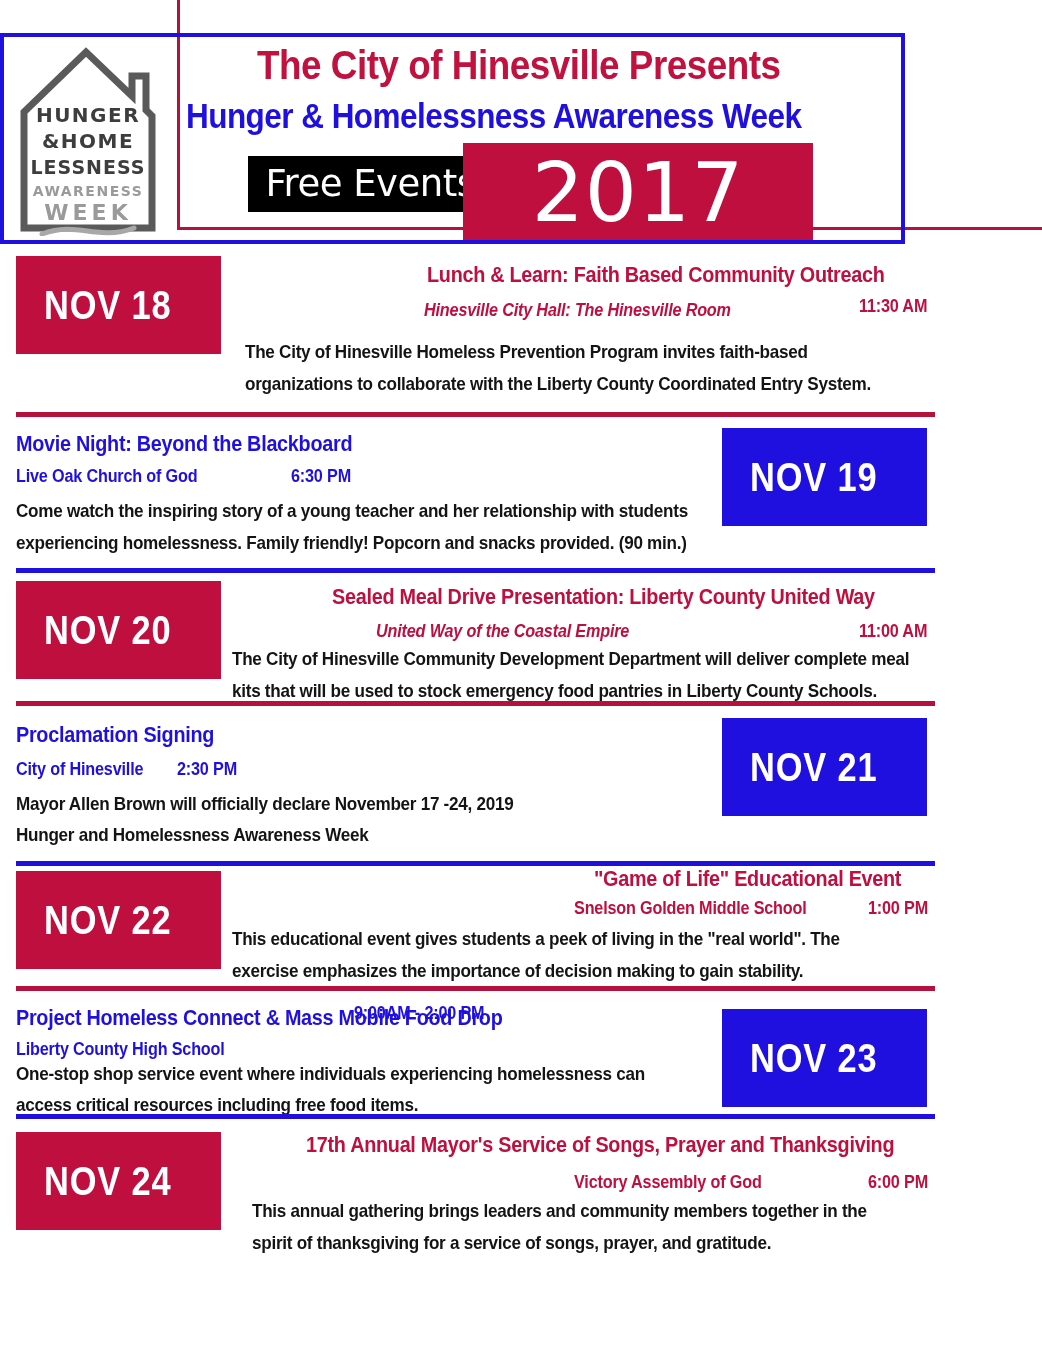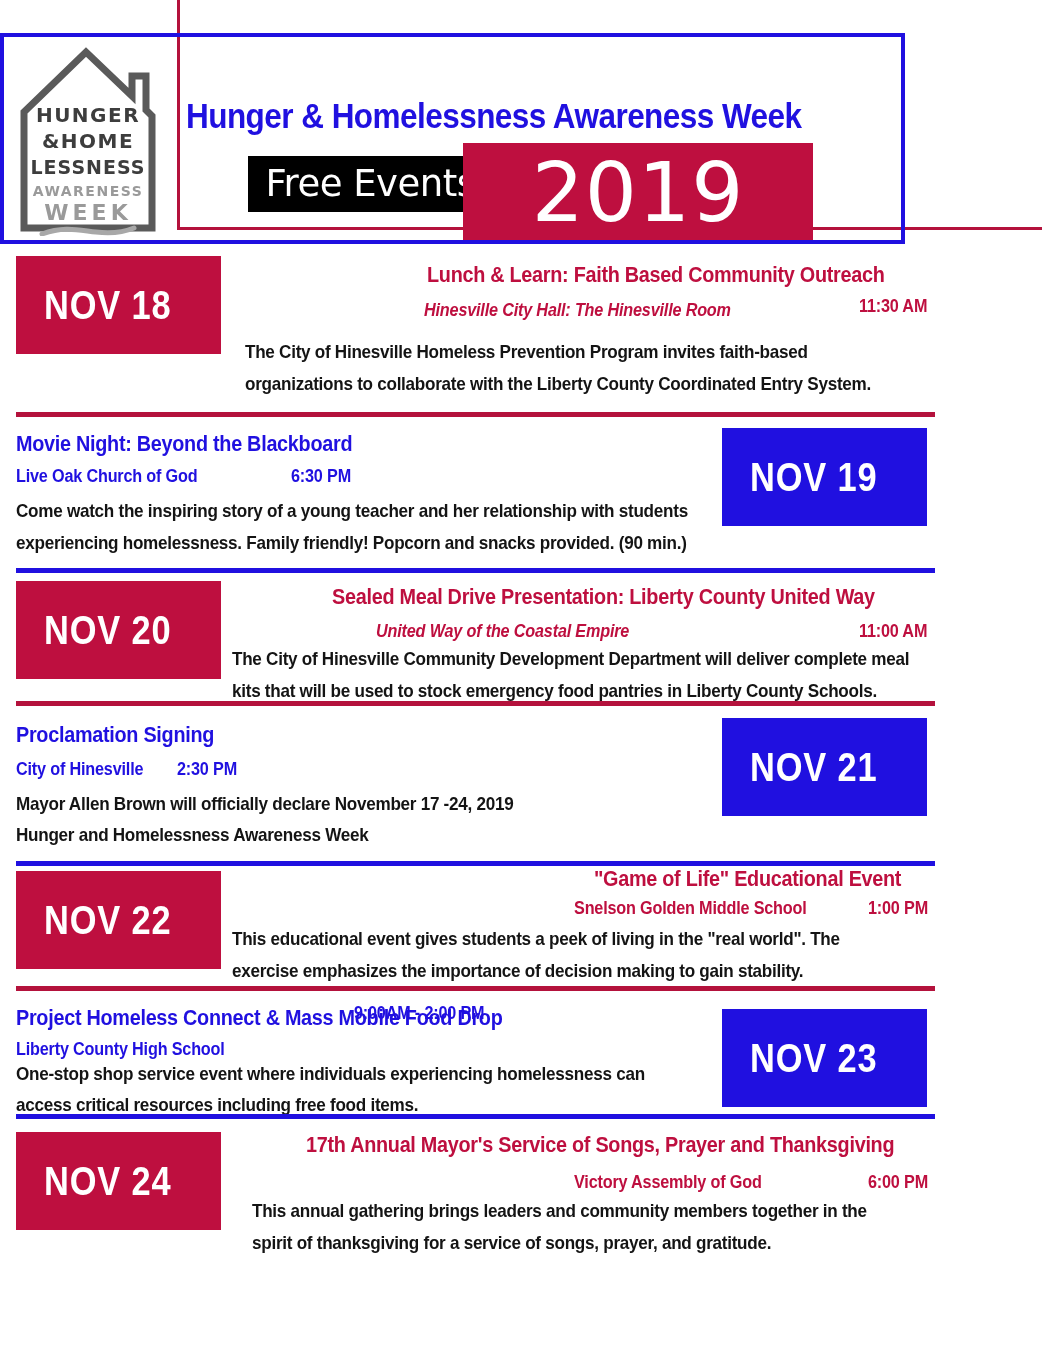--- a/index.html
+++ b/index.html
@@ -217,31 +217,34 @@
       <text x="76" y="84" text-anchor="middle" fill="#3D3D3D" font-family="DejaVu Sans, sans-serif" font-size="20" font-weight="bold" letter-spacing="1.5">HUNGER</text>
       <text x="76" y="110" text-anchor="middle" fill="#3D3D3D" font-family="DejaVu Sans, sans-serif" font-size="20" font-weight="bold" letter-spacing="1.5">&amp;HOME</text>
       <text x="76" y="136" text-anchor="middle" fill="#3D3D3D" font-family="DejaVu Sans, sans-serif" font-size="19" font-weight="bold" letter-spacing="1">LESSNESS</text>
       <text x="76" y="158" text-anchor="middle" fill="#9A9A9A" font-family="DejaVu Sans, sans-serif" font-size="14" font-weight="bold" letter-spacing="1.5">AWARENESS</text>
       <text x="76" y="182" text-anchor="middle" fill="#9A9A9A" font-family="DejaVu Sans, sans-serif" font-size="22" font-weight="bold" letter-spacing="4">WEEK</text>
 
       <path d="M30 196 C52 188 66 192 84 194 C100 196 112 194 122 190" fill="none" stroke="#A8A8A8" stroke-width="5" stroke-linecap="round"></path>
     </svg>
   </div>
 
+  <div id="title-line1">
+    <span class="cond">The City of Hinesville Presents</span>
+  </div>
 
   <div id="title-line2">
     <span class="cond">Hunger &amp; Homelessness Awareness Week</span>
   </div>
 
   <div id="free-events-chip">
     <div id="free-events-label">Free Events</div>
   </div>
 
   <div id="year-block">
-    <div id="year-label">2019</div>
+    <div id="year-label">2017</div>
   </div>
 
 </div>
 
 <div id="rows">
     <div class="row">
       <div class="date-chip red" style="left: 16px; top: 256px;">
         <span class="date-text"><span class="cond">NOV 18</span></span>
       </div>
       <div class="ev-title crimson" style="right: 107px; top: 262px;"><span class="cond">Lunch &amp; Learn: Faith Based Community Outreach</span></div>

